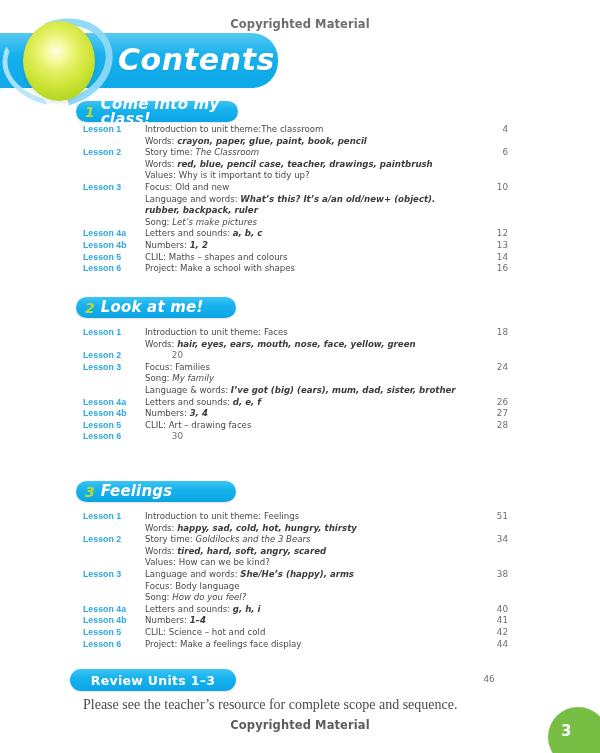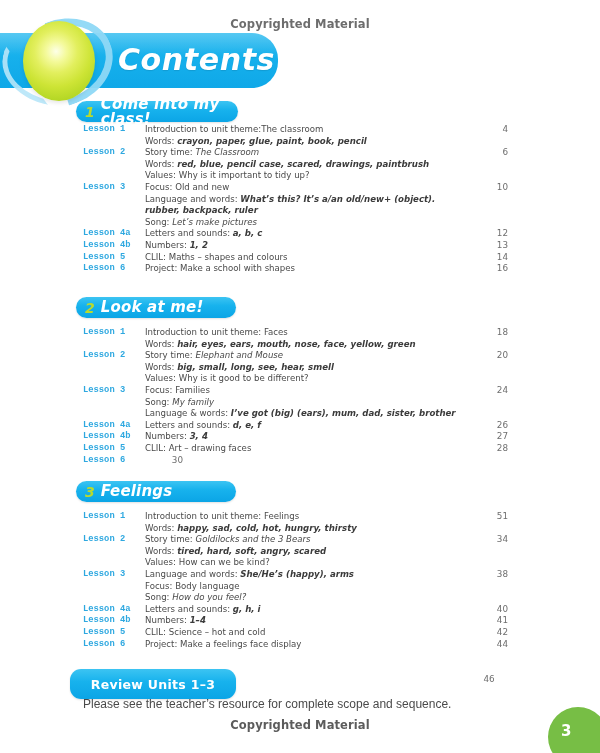--- a/index.html
+++ b/index.html
@@ -158,42 +158,42 @@
     display: flex;
     font-size: 8.6px;
     line-height: 11.6px;
   }
   .lesson-label {
     width: 62px;
     flex: 0 0 62px;
     color: #2ea8e0;
     font-weight: bold;
     font-size: 8.8px;
-    font-family: Liberation Mono, monospace;
+    font-family: Liberation Sans, sans-serif;
   }
   .lesson-body {
     flex: 1 1 auto;
     color: #4a4a4a;
     font-family: "DejaVu Sans", sans-serif;
   }
   .lesson-body .line { white-space: nowrap; }
   .lesson-body em { font-style: italic; font-weight: normal; }
   .lesson-body .bi { font-style: italic; font-weight: bold; color: #3b3b3b; }
   .lesson-page {
     flex: 0 0 38px;
     text-align: right;
     color: #6e6e6e;
     font-family: "DejaVu Sans", sans-serif;
     font-size: 8.8px;
   }
 
   
   .review-banner {
     position: absolute;
-    height: 30px;
+    height: 22px;
     border-radius: 11px;
     background: linear-gradient(180deg, #3cc4f2 0%, #17b2ed 42%, #0ba5e6 100%);
     box-shadow: 0 1px 2px rgba(0,0,0,0.12);
     display: flex;
     align-items: center;
     justify-content: center;
     box-sizing: border-box;
   }
   .review-banner span {
     font-family: "DejaVu Sans", sans-serif;
@@ -205,22 +205,22 @@
   .review-page {
     position: absolute;
     font-family: "DejaVu Sans", sans-serif;
     font-size: 8.8px;
     color: #6e6e6e;
     text-align: center;
     width: 38px;
   }
   .footnote {
     position: absolute;
-    font-family: Liberation Sans, sans-serif;
-    font-size: 12px;
+    font-family: Liberation Serif, serif;
+    font-size: 14px;
     color: #4a4a4a;
   }
 
   
   .page-badge {
     position: absolute;
     right: -8px;
     bottom: -14px;
     width: 60px;
     height: 60px;
@@ -265,21 +265,21 @@
         <div class="lesson-body">
           <div class="line"><span>Introduction to unit theme:The classroom</span></div>
           <div class="line"><span>Words: </span><span class="bi">crayon, paper, glue, paint, book, pencil</span></div>
         </div>
         <div class="lesson-page">4</div>
       </div>
       <div class="lesson-row">
         <div class="lesson-label">Lesson 2</div>
         <div class="lesson-body">
           <div class="line"><span>Story time: </span><em>The Classroom</em></div>
-          <div class="line"><span>Words: </span><span class="bi">red, blue, pencil case, scared, drawings, paintbrush</span></div>
+          <div class="line"><span>Words: </span><span class="bi">red, blue, pencil case, teacher, drawings, paintbrush</span></div>
           <div class="line"><span>Values: Why is it important to tidy up?</span></div>
         </div>
         <div class="lesson-page">6</div>
       </div>
       <div class="lesson-row">
         <div class="lesson-label">Lesson 3</div>
         <div class="lesson-body">
           <div class="line"><span>Focus: Old and new</span></div>
           <div class="line"><span>Language and words: </span><span class="bi">What’s this? It’s a/an old/new+ (object).</span></div>
           <div class="line"><span class="bi">rubber, backpack, ruler</span></div>
@@ -324,25 +324,20 @@
       <div class="lesson-row">
         <div class="lesson-label">Lesson 1</div>
         <div class="lesson-body">
           <div class="line"><span>Introduction to unit theme: Faces</span></div>
           <div class="line"><span>Words: </span><span class="bi">hair, eyes, ears, mouth, nose, face, yellow, green</span></div>
         </div>
         <div class="lesson-page">18</div>
       </div>
       <div class="lesson-row">
         <div class="lesson-label">Lesson 2</div>
-        <div class="lesson-body">
-          <div class="line"><span>Story time: </span><em>Elephant and Mouse</em></div>
-          <div class="line"><span>Words: </span><span class="bi">big, small, long, see, hear, smell</span></div>
-          <div class="line"><span>Values: Why is it good to be different?</span></div>
-        </div>
         <div class="lesson-page">20</div>
       </div>
       <div class="lesson-row">
         <div class="lesson-label">Lesson 3</div>
         <div class="lesson-body">
           <div class="line"><span>Focus: Families</span></div>
           <div class="line"><span>Song: </span><em>My family</em></div>
           <div class="line"><span>Language &amp; words: </span><span class="bi">I’ve got (big) (ears), mum, dad, sister, brother</span></div>
         </div>
         <div class="lesson-page">24</div>

